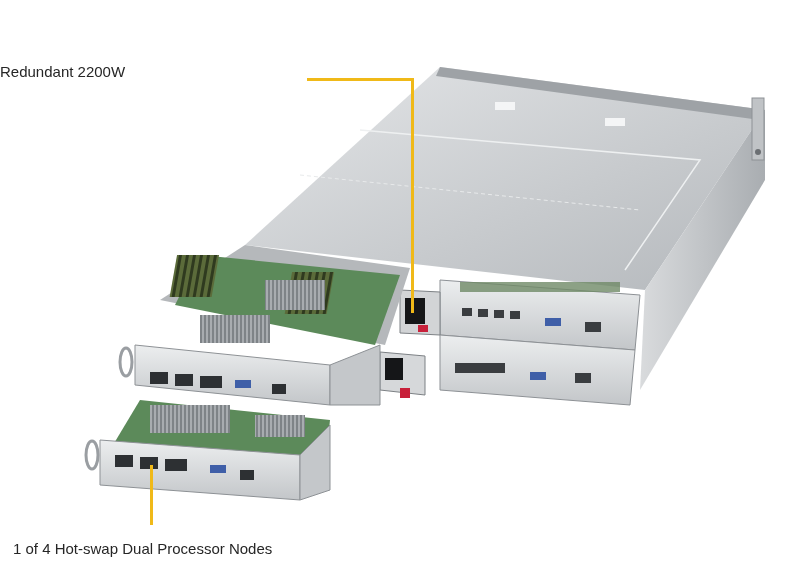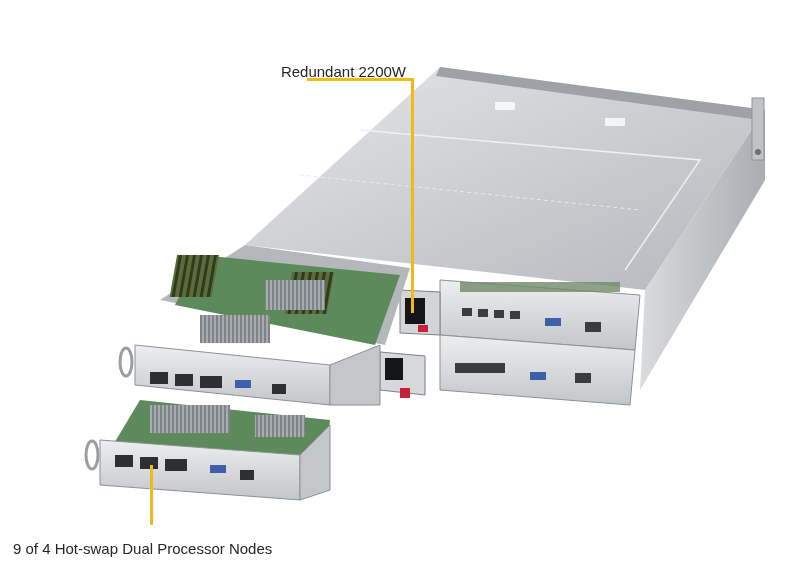--- a/index.html
+++ b/index.html
@@ -1,19 +1,19 @@
 <!DOCTYPE html>
 <html><head>
 <meta charset="utf-8">
 <style>
   html, body { margin:0; padding:0; background:#ffffff; }
   body { width:797px; height:584px; position:relative; overflow:hidden;
          font-family:"Liberation Sans", sans-serif; color:#222; }
   .label { position:absolute; font-size:15px; line-height:19px; color:#262626; white-space:nowrap; }
-  .label-top { left:0; width:406px; top:62px; text-align:right; }
+  .label-top { left:0; width:406px; top:62px; text-align:left; }
   .label-bottom { left:13px; top:539px; }
   .leader { position:absolute; background:#f0b918; }
   svg.server { position:absolute; left:0; top:0; }
 </style>
 </head>
 <body>
 
 <svg class="server" width="797" height="584" viewBox="0 0 797 584">
   <defs>
     <linearGradient id="topg" x1="0" y1="0" x2="1" y2="1">
@@ -117,13 +117,13 @@
 </svg>
 
 <div class="leader" style="left:307px; top:78px; width:106px; height:3px;"></div>
 <div class="leader" style="left:411px; top:78px; width:3px; height:235px;"></div>
 <div class="leader" style="left:150px; top:465px; width:3px; height:60px;"></div>
 
 <div class="label label-top">
   <div>Redundant  2200W</div>
 </div>
 
-<div class="label label-bottom">9 of 4 Hot-swap  Dual Processor Nodes</div>
+<div class="label label-bottom">1 of 4 Hot-swap  Dual Processor Nodes</div>
 
 </body></html>

